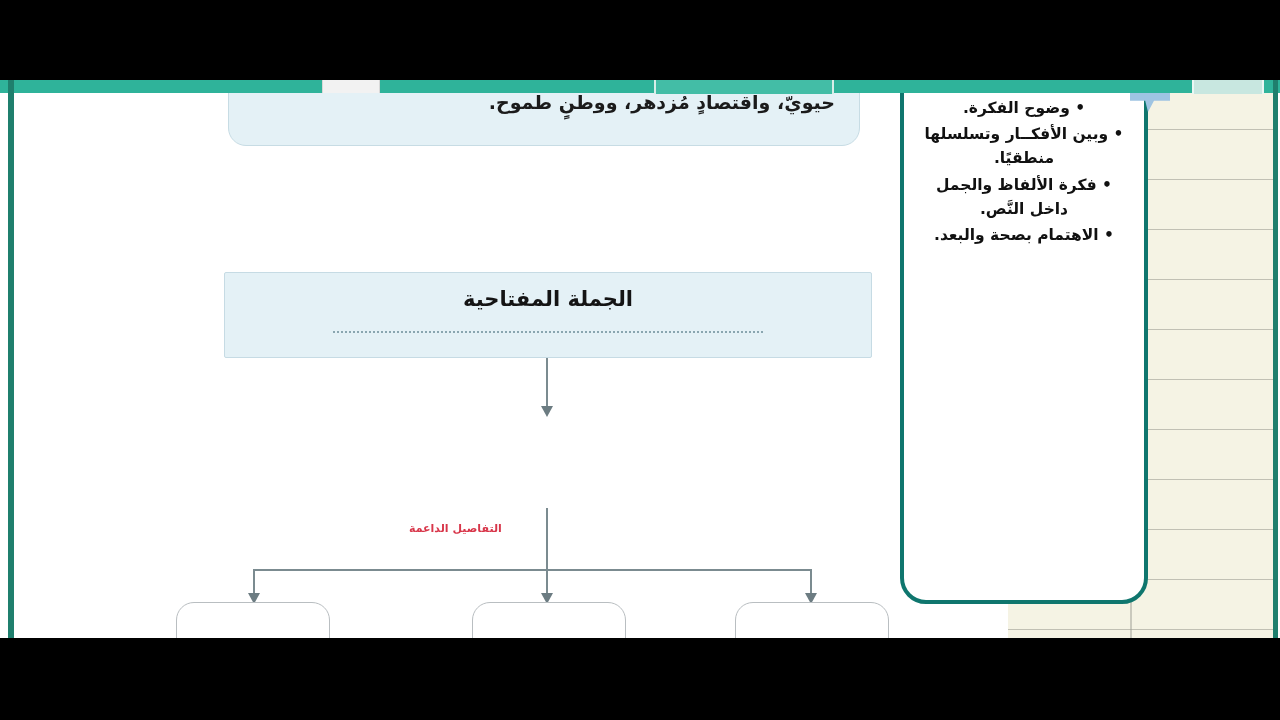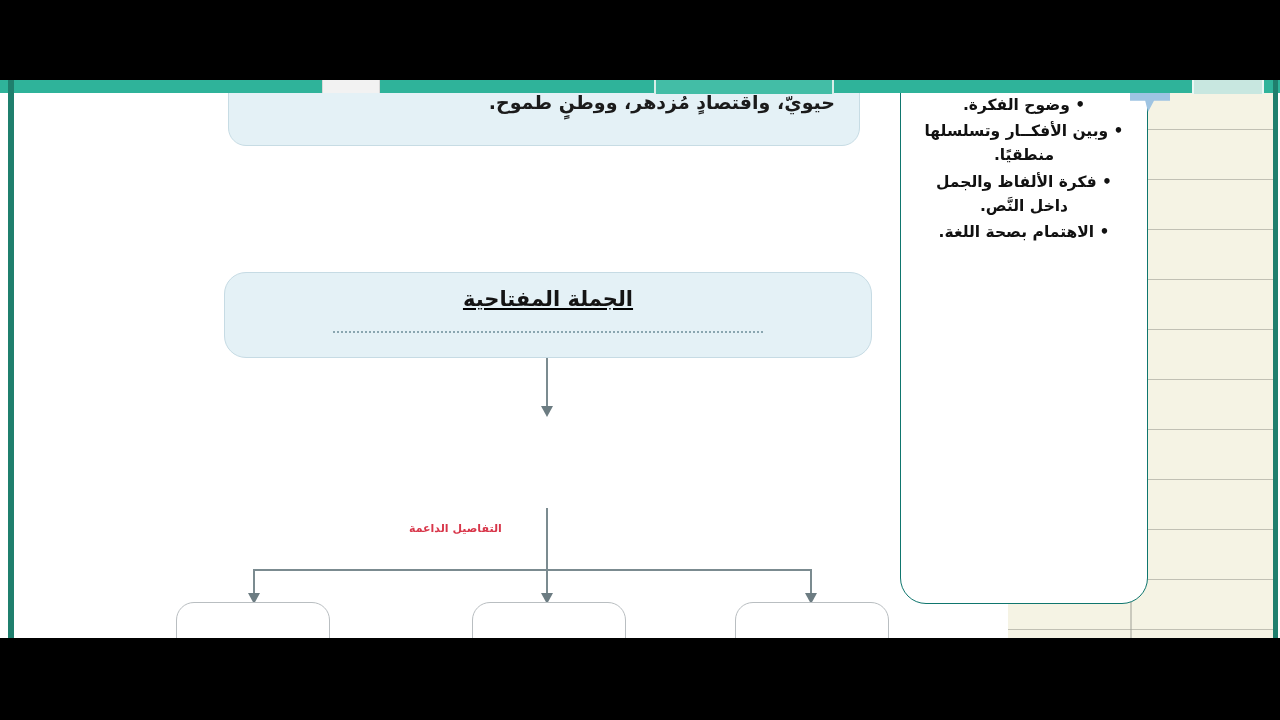--- a/index.html
+++ b/index.html
@@ -177,23 +177,22 @@
     font-weight: 700;
     color: #1b1b1b;
     direction: rtl;
   }
 
   
   .flow-box {
     position: absolute;
     background: #e4f1f6;
     border: 1px solid #c6dbe4;
-    border-radius: 22px;
+    border-radius: 2px;
     box-sizing: border-box;
-    text-decoration: underline;
   }
   .flow-box .title {
     text-align: center;
     font-size: 21px;
     font-weight: 700;
     color: #141414;
     margin-top: 14px;
     direction: rtl;
   }
   .flow-box .dotline {
@@ -255,21 +254,21 @@
   #detail-3 { left: 176px; }
 
   
   .criteria-card {
     position: absolute;
     right: 132px;
     top: -14px;
     width: 248px;
     height: 538px;
     background: #ffffff;
-    border: 1px solid #0f766e;
+    border: 4px solid #0f766e;
     border-radius: 0 0 26px 26px;
     box-sizing: border-box;
     padding: 26px 14px 10px 14px;
     z-index: 20;
     overflow: hidden;
   }
   .criteria-list {
     list-style: none;
     margin: 0;
     padding: 0;
@@ -348,21 +347,21 @@
     </div>
     <div class="detail-box" id="detail-3">
       <span></span>
     </div>
 
     <div class="criteria-card">
       <ul class="criteria-list">
         <li>وضوح الفكرة.</li>
         <li>وبين الأفكــار وتسلسلها منطقيًا.</li>
         <li>فكرة الألفاظ والجمل داخل النَّص.</li>
-        <li>الاهتمام بصحة اللغة.</li>
+        <li>الاهتمام بصحة والبعد.</li>
       </ul>
     </div>
 
     <div class="blue-sticky"></div>
 
     <div class="teal-bar-top"></div>
     <div class="teal-edge-left-outer"></div>
     <div class="teal-edge-left"></div>
     <div class="teal-edge-right"></div>
 

